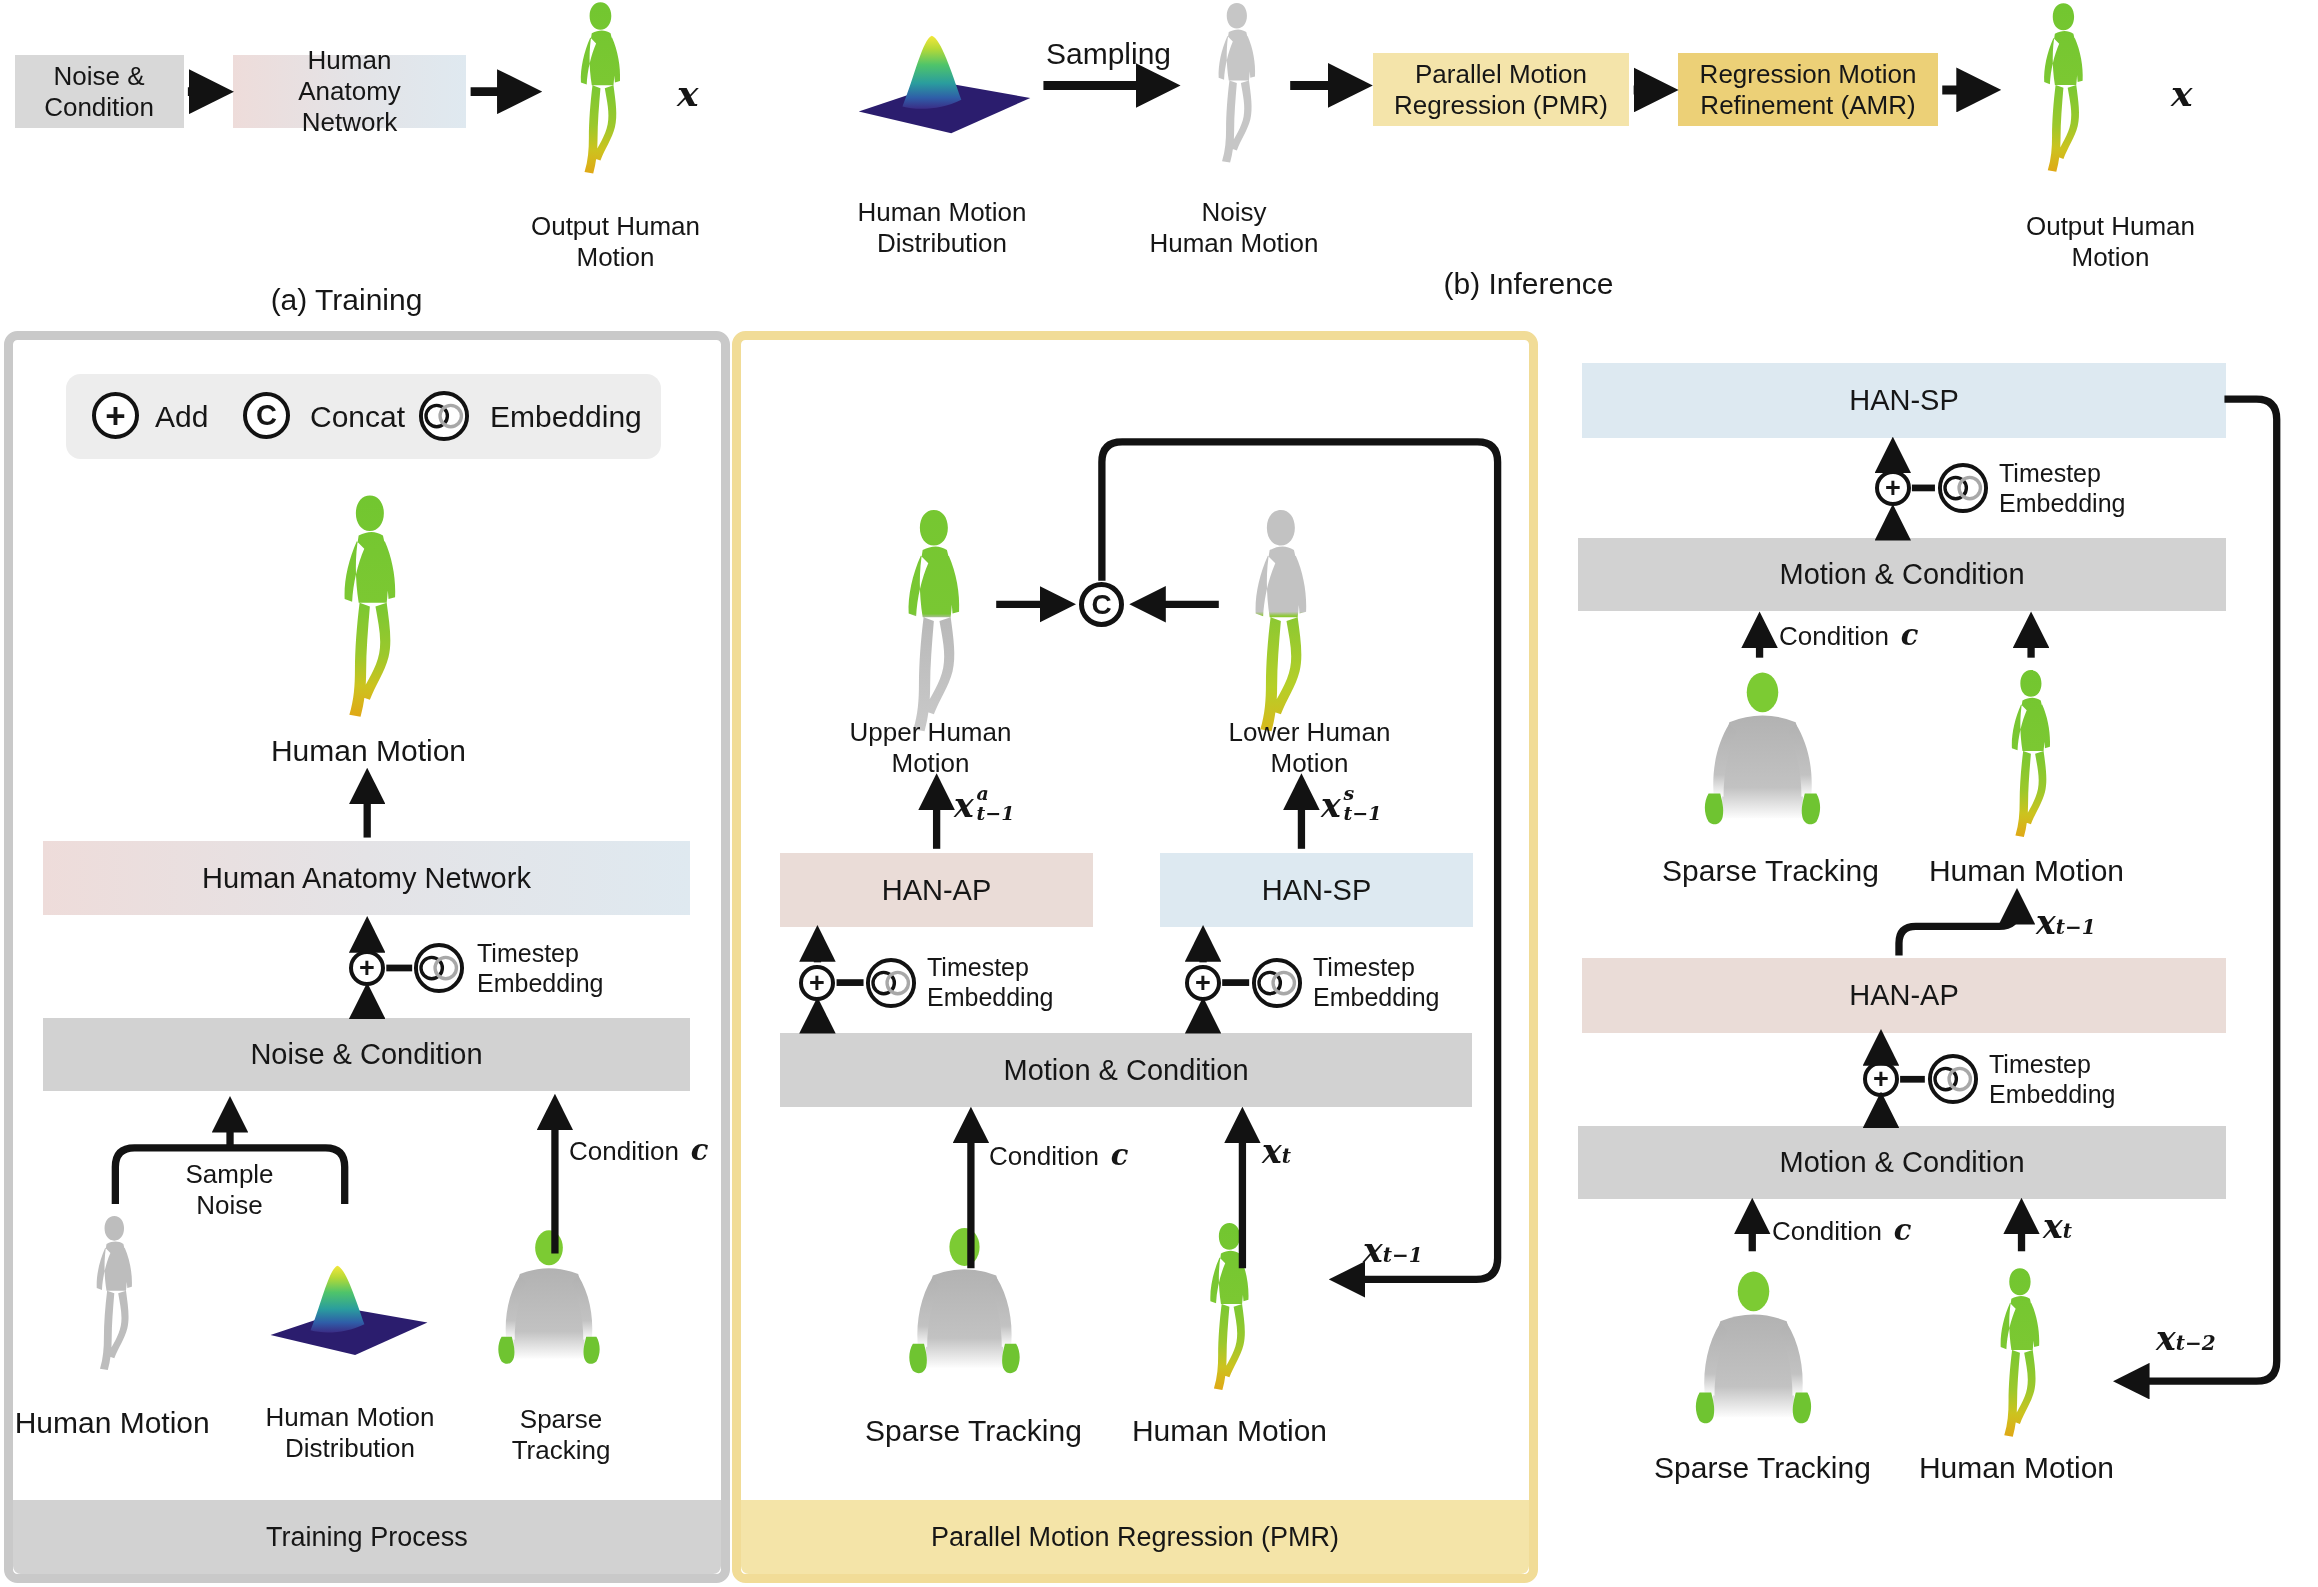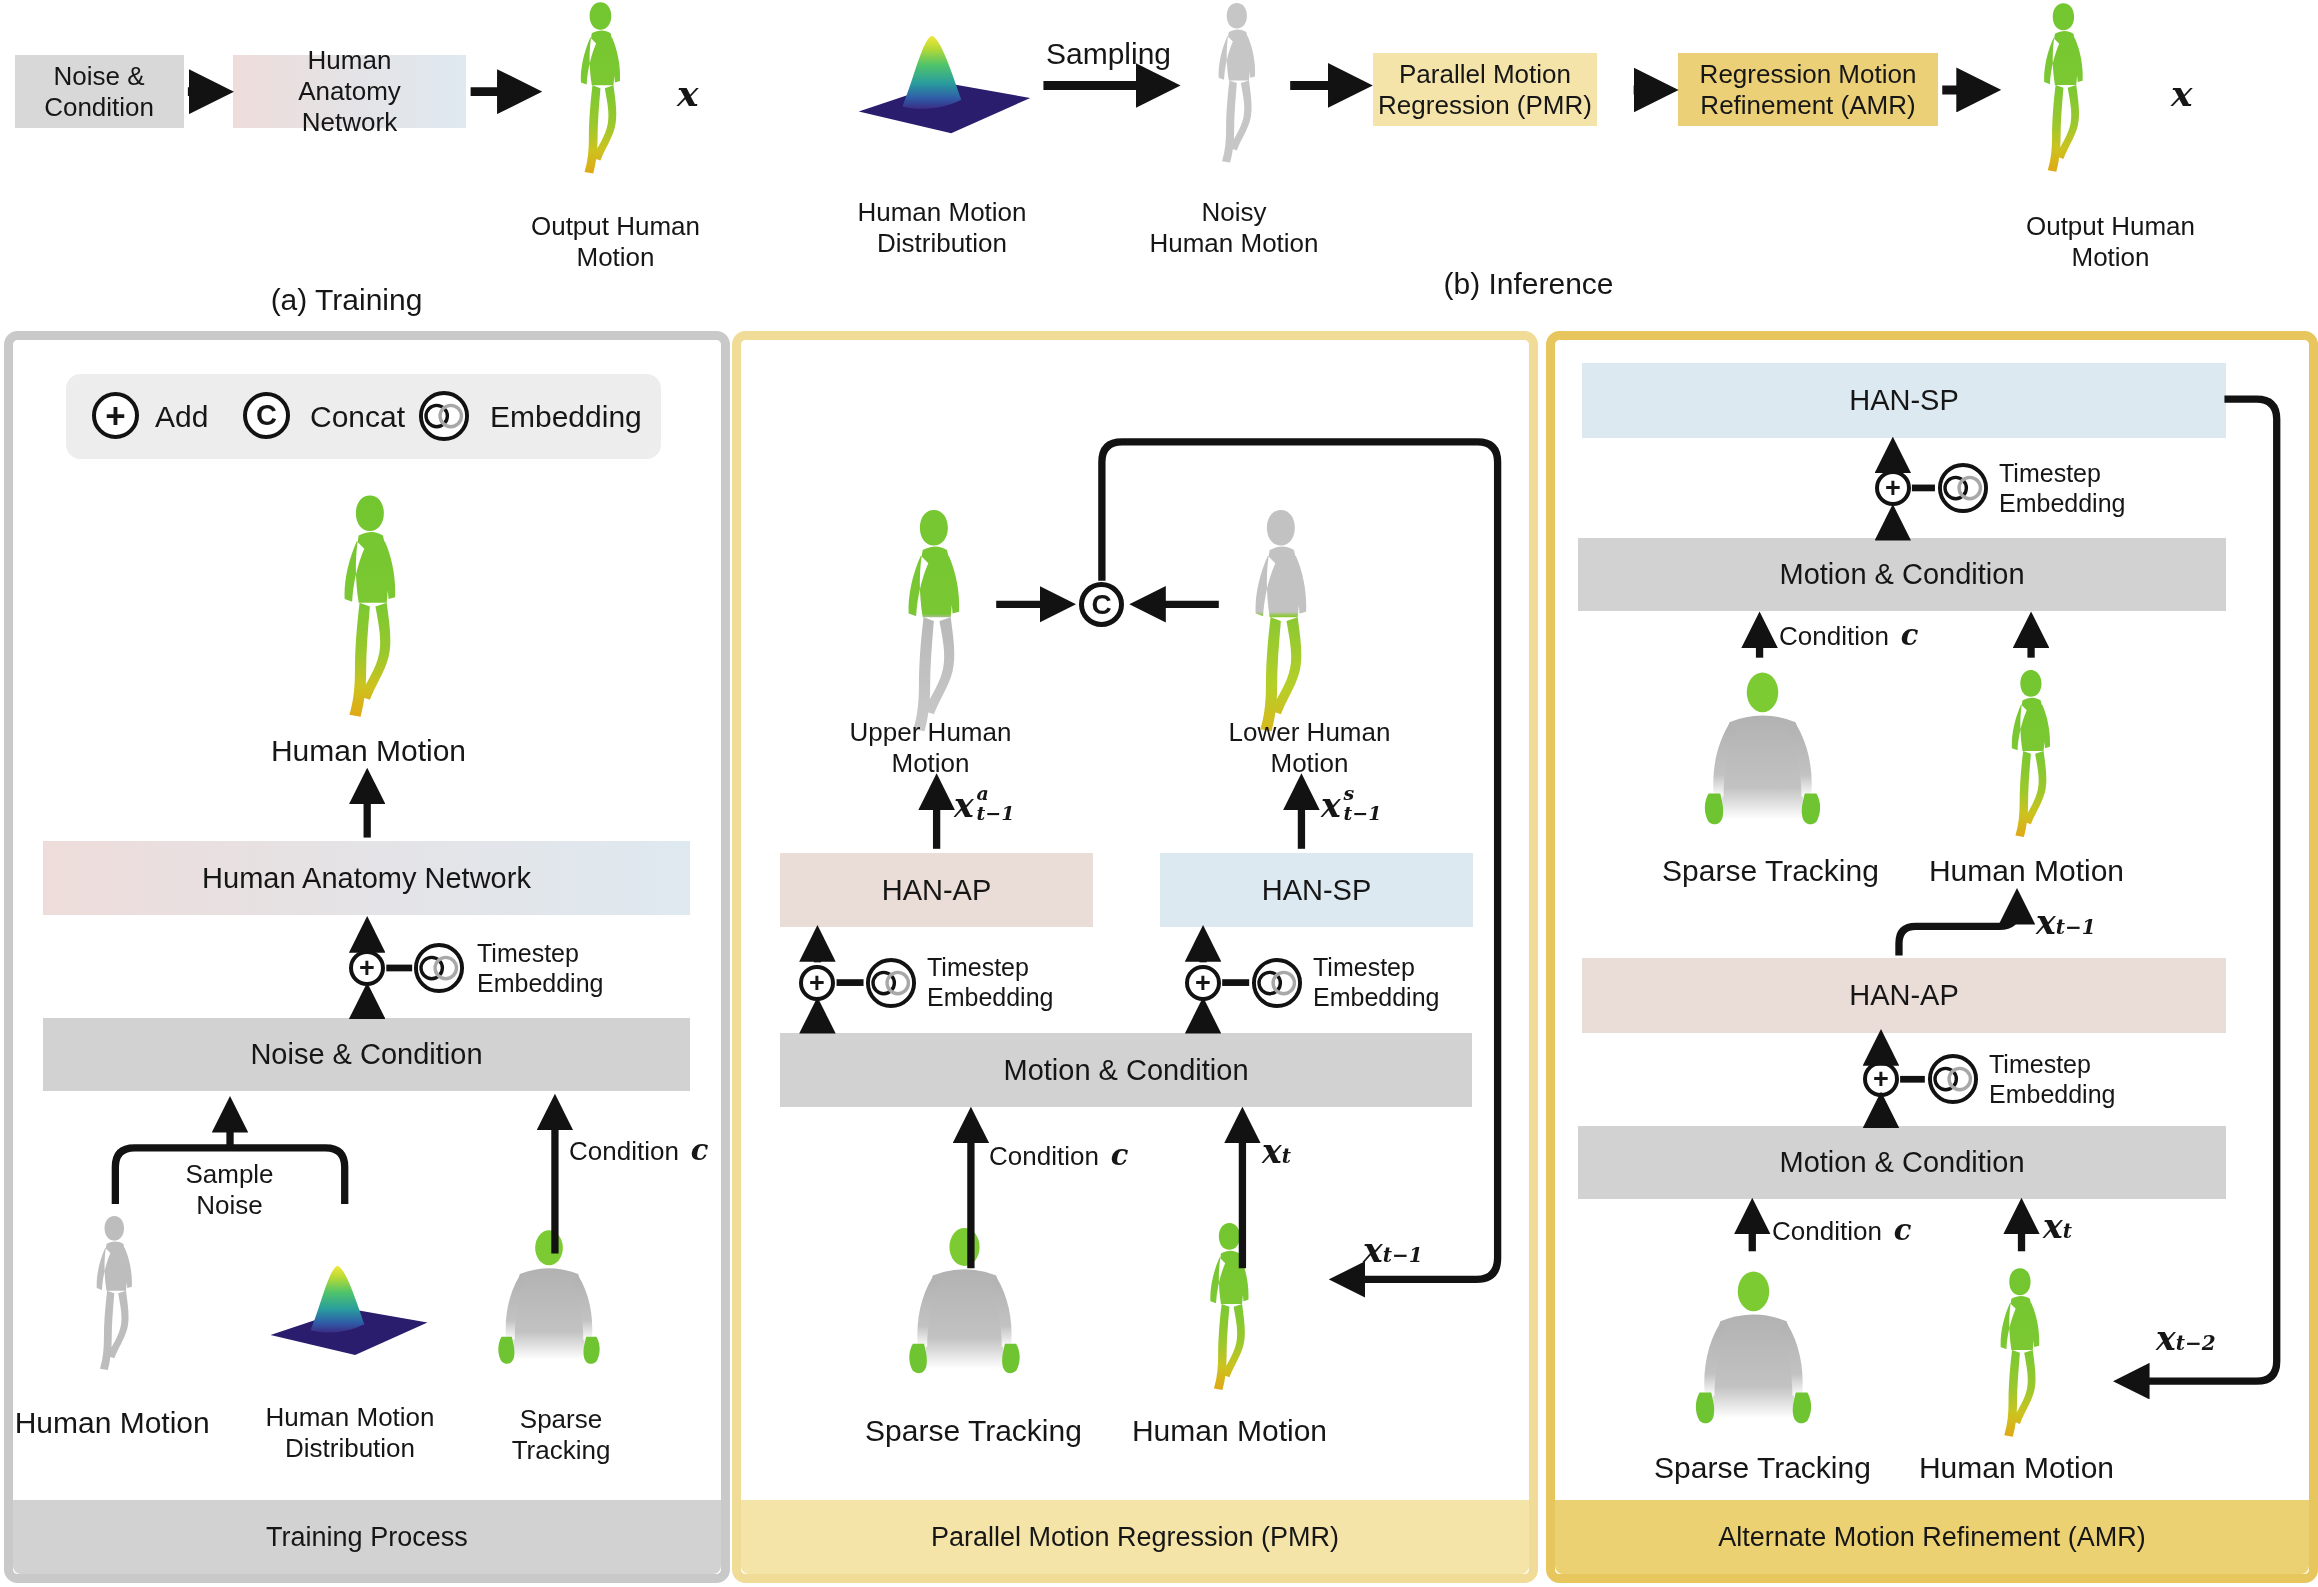--- a/index.html
+++ b/index.html
@@ -101,33 +101,28 @@
   <div class="panel" style="left:3.9px;width:726px;border-color:#c9c9c9;padding-left:25px;">
     <div class="footer" style="background:#d2d2d2;">
       <span>Training Process</span>
     </div>
   </div>
   <div class="panel" style="left:732px;width:806px;border-color:#f1dc97;">
     <div class="footer" style="background:#f4e4a8;">
       <span>Parallel Motion Regression (PMR)</span>
     </div>
   </div>
-  <div class="panel" style="left:1546px;width:772px;border-color:#e7c65e;">
-    <div class="footer" style="background:#ecd172;">
-      <span>Alternate Motion Refinement (AMR)</span>
-    </div>
-  </div>
 
   <div class="abs box2" style="left:14.6px;top:55px;width:169px;height:73px;background:#d8d8d8;">
     <span style="width:146px;">Noise &amp; Condition</span>
   </div>
   <div class="abs box2" style="left:233px;top:55px;width:233px;height:73px;background:linear-gradient(90deg,#eedcda,#e4e3e6 50%,#dfe9f0);">
     <span style="width:191px;">Human Anatomy Network</span>
   </div>
-  <div class="abs box2" style="left:1373px;top:53px;width:224px;height:73px;background:#f4e4aa;">
+  <div class="abs box2" style="left:1373px;top:53px;width:256px;height:73px;background:#f4e4aa;">
     <span>Parallel Motion</span>
     <span>Regression (PMR)</span>
   </div>
   <div class="abs box2" style="left:1678px;top:53px;width:260px;height:73px;background:#ecd077;">
     <span>Regression Motion</span>
     <span>Refinement (AMR)</span>
   </div>
 
   <div class="abs lbl" style="left:1024px;top:38px;width:169px;">Sampling</div>
   <div class="abs box2" style="left:523px;top:211px;width:185px;">

